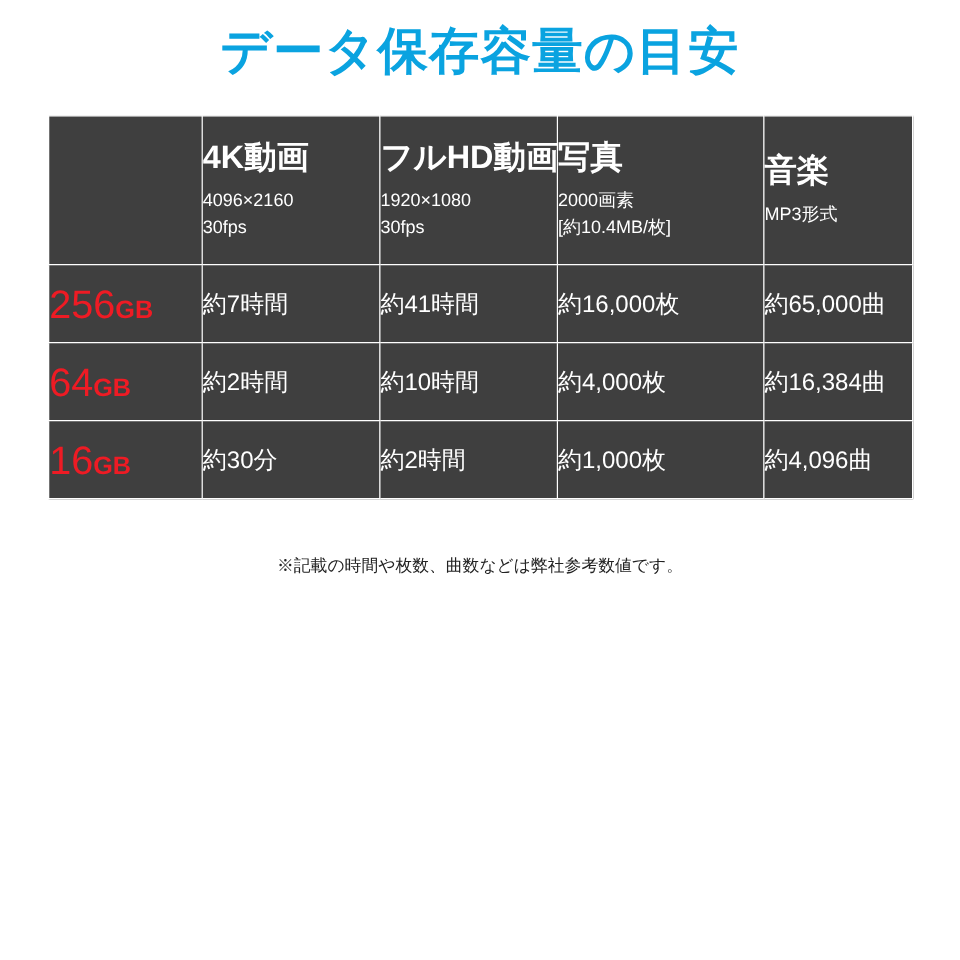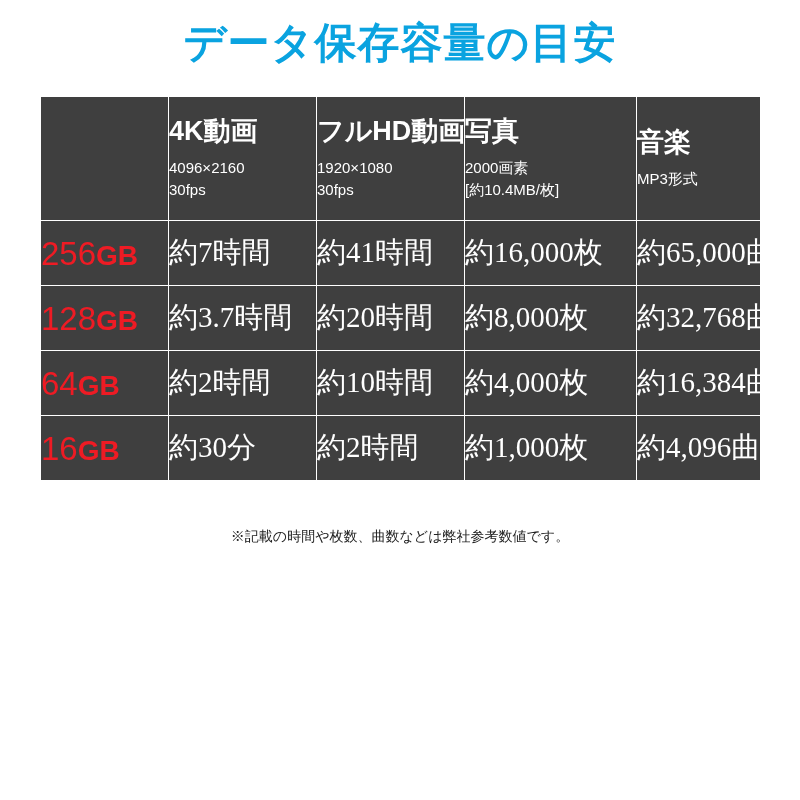--- a/index.html
+++ b/index.html
@@ -80,30 +80,29 @@
     height: 64px;
   }
   .cap-num {
     color: #ee1b24;
     font-size: 33px;
     font-weight: normal;
     line-height: 1;
   }
   .cap-unit {
     color: #ee1b24;
-    font-size: 28px;
+    font-size: 21px;
     font-weight: bold;
     line-height: 1;
   }
   .val-cell {
-    font-size: 29px;
+    font-size: 20px;
     padding: 0 0 0 12px;
     height: 64px;
     white-space: nowrap;
-    font-family: Liberation Serif, serif;
   }
   .note {
     margin-top: 44px;
     text-align: center;
     font-size: 14px;
     color: #222;
     line-height: 1.7;
   }
   .note-line { display: block; }
 </style>
@@ -161,29 +160,20 @@
           <td class="cap-cell">
             <span class="cap-num">256</span><span class="cap-unit">GB</span>
           </td>
           <td class="val-cell">約7時間</td>
           <td class="val-cell">約41時間</td>
           <td class="val-cell">約16,000枚</td>
           <td class="val-cell">約65,000曲</td>
         </tr>
         <tr>
           <td class="cap-cell">
-            <span class="cap-num">128</span><span class="cap-unit">GB</span>
-          </td>
-          <td class="val-cell">約3.7時間</td>
-          <td class="val-cell">約20時間</td>
-          <td class="val-cell">約8,000枚</td>
-          <td class="val-cell">約32,768曲</td>
-        </tr>
-        <tr>
-          <td class="cap-cell">
             <span class="cap-num">64</span><span class="cap-unit">GB</span>
           </td>
           <td class="val-cell">約2時間</td>
           <td class="val-cell">約10時間</td>
           <td class="val-cell">約4,000枚</td>
           <td class="val-cell">約16,384曲</td>
         </tr>
         <tr>
           <td class="cap-cell">
             <span class="cap-num">16</span><span class="cap-unit">GB</span>

